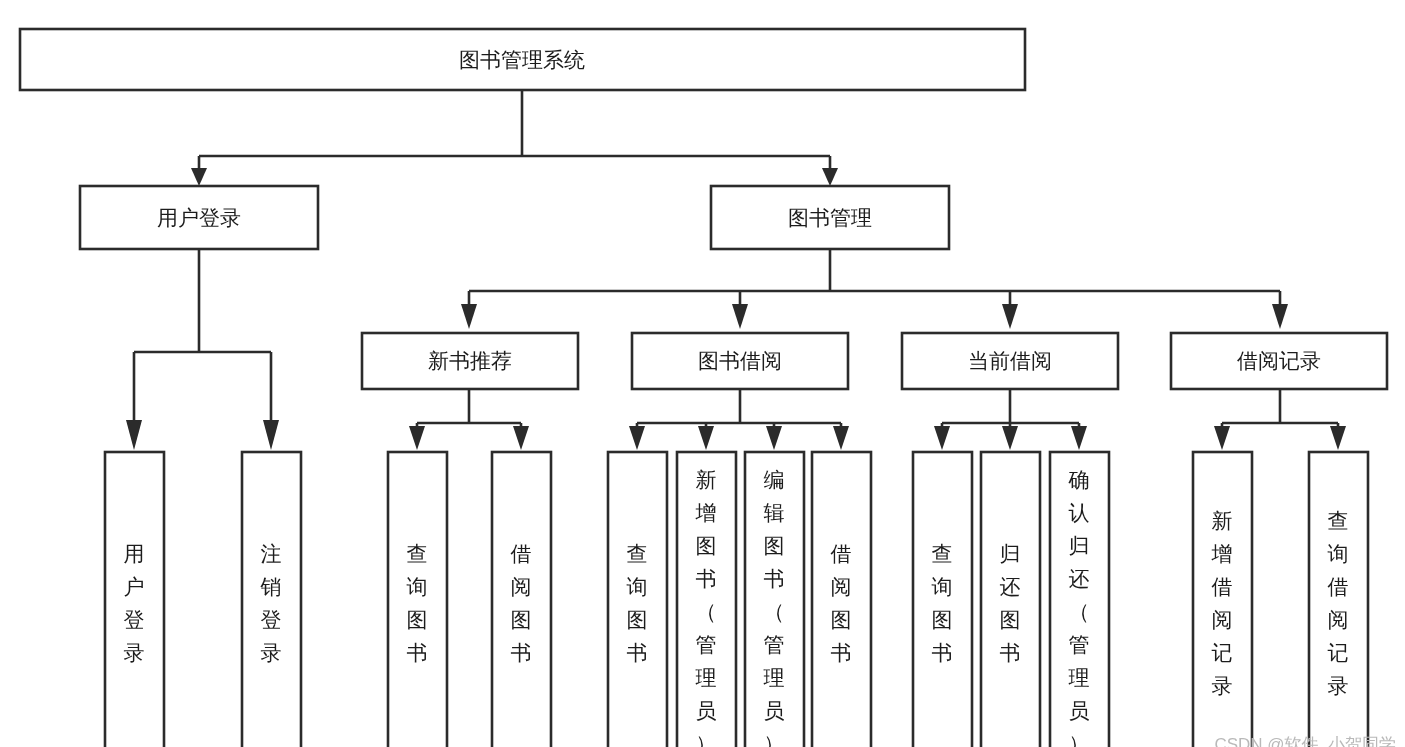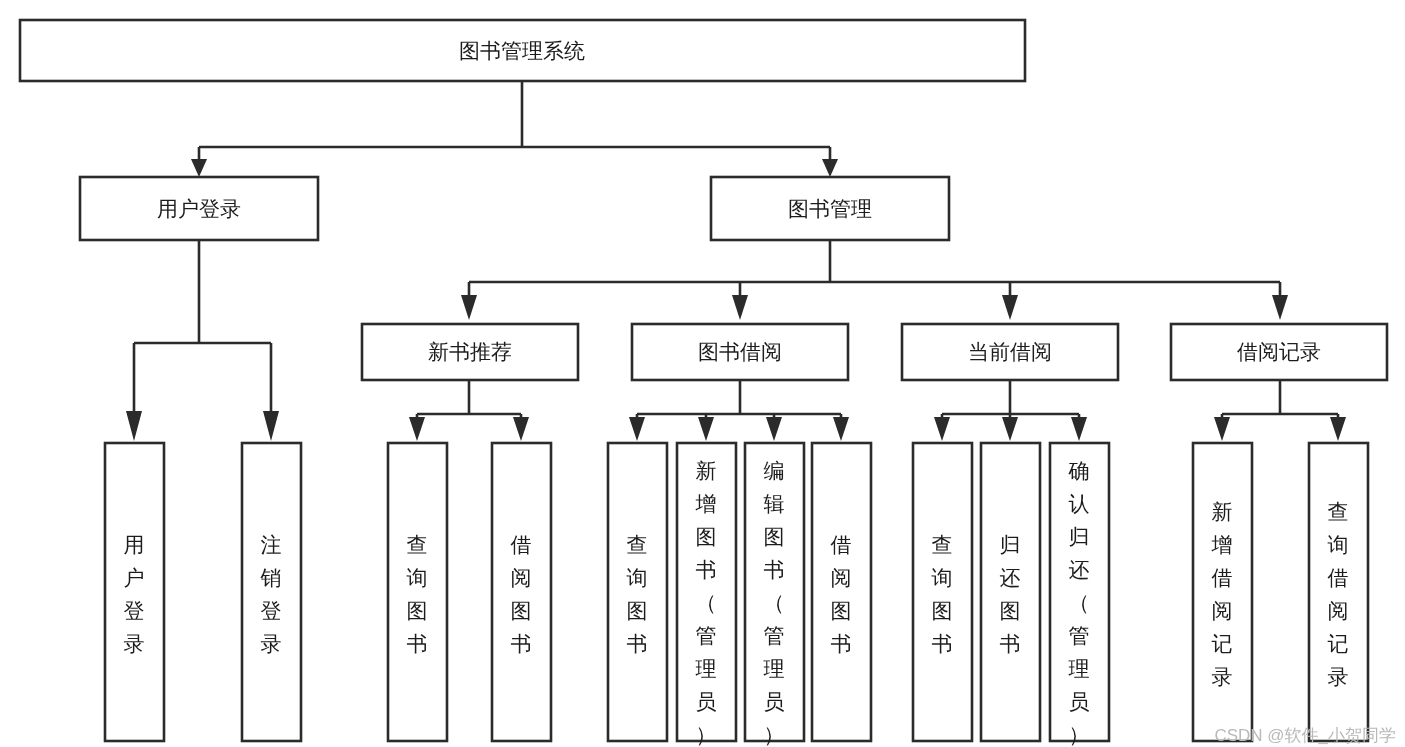--- a/index.html
+++ b/index.html
@@ -10,21 +10,21 @@
   body {
     width: 1405px;
     height: 747px;
     font-family: "Liberation Sans", "DejaVu Sans", sans-serif;
     overflow: hidden;
     position: relative;
   }
   #diagram-root {
     position: absolute;
     left: 0;
-    top: 7px;
+    top: 16px;
     width: 1405px;
     height: 565px;
   }
   svg.diagram {
     display: block;
     width: 1405px;
     height: 747px;
   }
   .node-box {
     fill: #ffffff;

